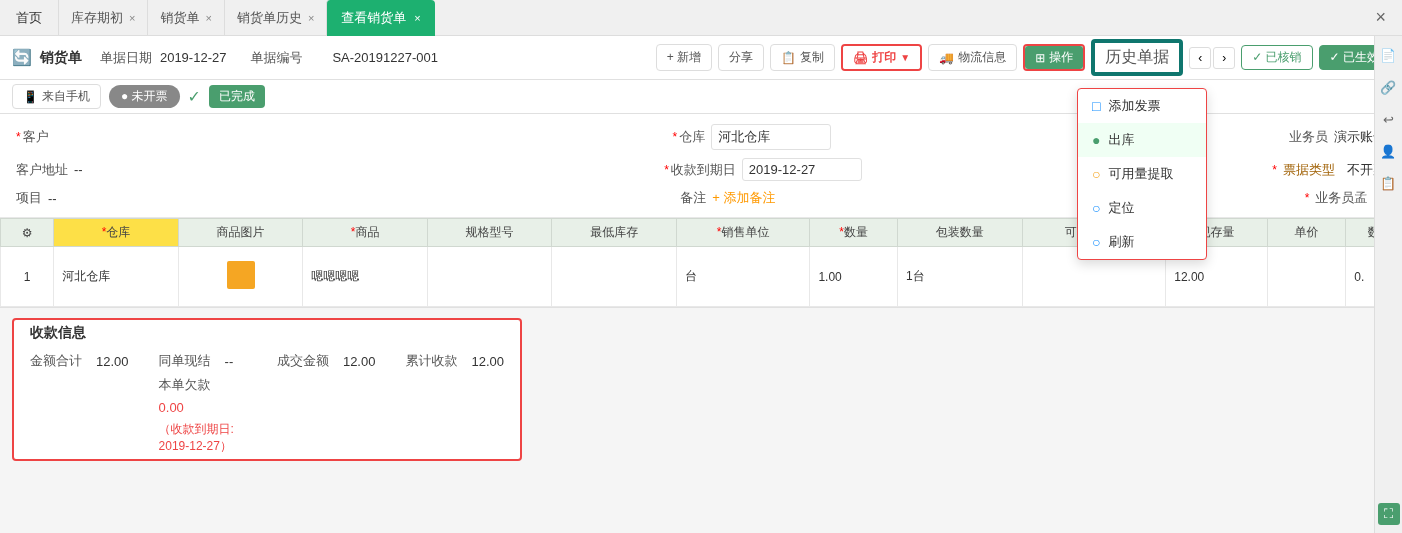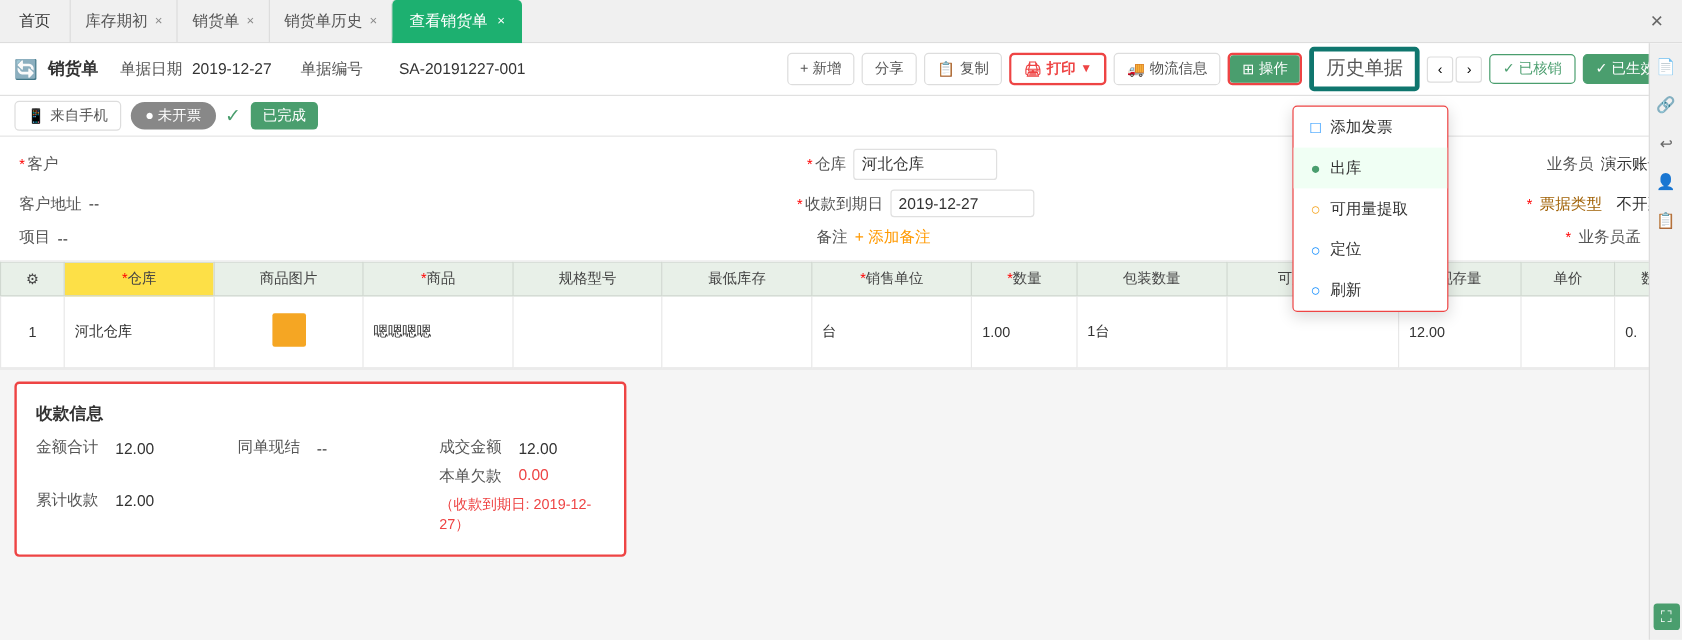--- a/index.html
+++ b/index.html
@@ -177,23 +177,23 @@
         <td style="border:1px solid #e8e8e8;padding:21px 8px;">1台</td>
         <td style="border:1px solid #e8e8e8;padding:5px 8px;"></td>
         <td style="border:1px solid #e8e8e8;padding:5px 8px;">12.00</td>
         <td style="border:1px solid #e8e8e8;padding:5px 8px;"></td>
         <td style="border:1px solid #e8e8e8;padding:5px 8px;">0.</td>
       </tr>
     </tbody>
   </table>
 </div>
 
-<div style="margin:10px 12px;border:2px solid #e44;border-radius:4px;padding:16px 16px;background:#fff;max-width:510px;">
+<div style="margin:10px 12px;border:2px solid #e44;border-radius:4px;padding:4px 16px;background:#fff;max-width:510px;">
   <div style="font-size:14px;font-weight:700;color:#333;margin-bottom:10px;">收款信息</div>
-  <div style="display:grid;grid-template-columns:1fr 1fr 1fr;gap:6px 30px;">
+  <div style="display:grid;grid-template-columns:1fr 1fr 1fr 1fr;gap:6px 30px;">
     <div style="display:flex;align-items:center;gap:6px;font-size:13px;">
       <span style="color:#555;min-width:60px;">金额合计</span>
       <span style="color:#333;font-weight:500;">12.00</span>
     </div>
     <div style="display:flex;align-items:center;gap:6px;font-size:13px;">
       <span style="color:#555;min-width:60px;">同单现结</span>
       <span style="color:#333;font-weight:500;">--</span>
     </div>
     <div style="display:flex;align-items:center;gap:6px;font-size:13px;">
       <span style="color:#555;min-width:60px;">成交金额</span>

